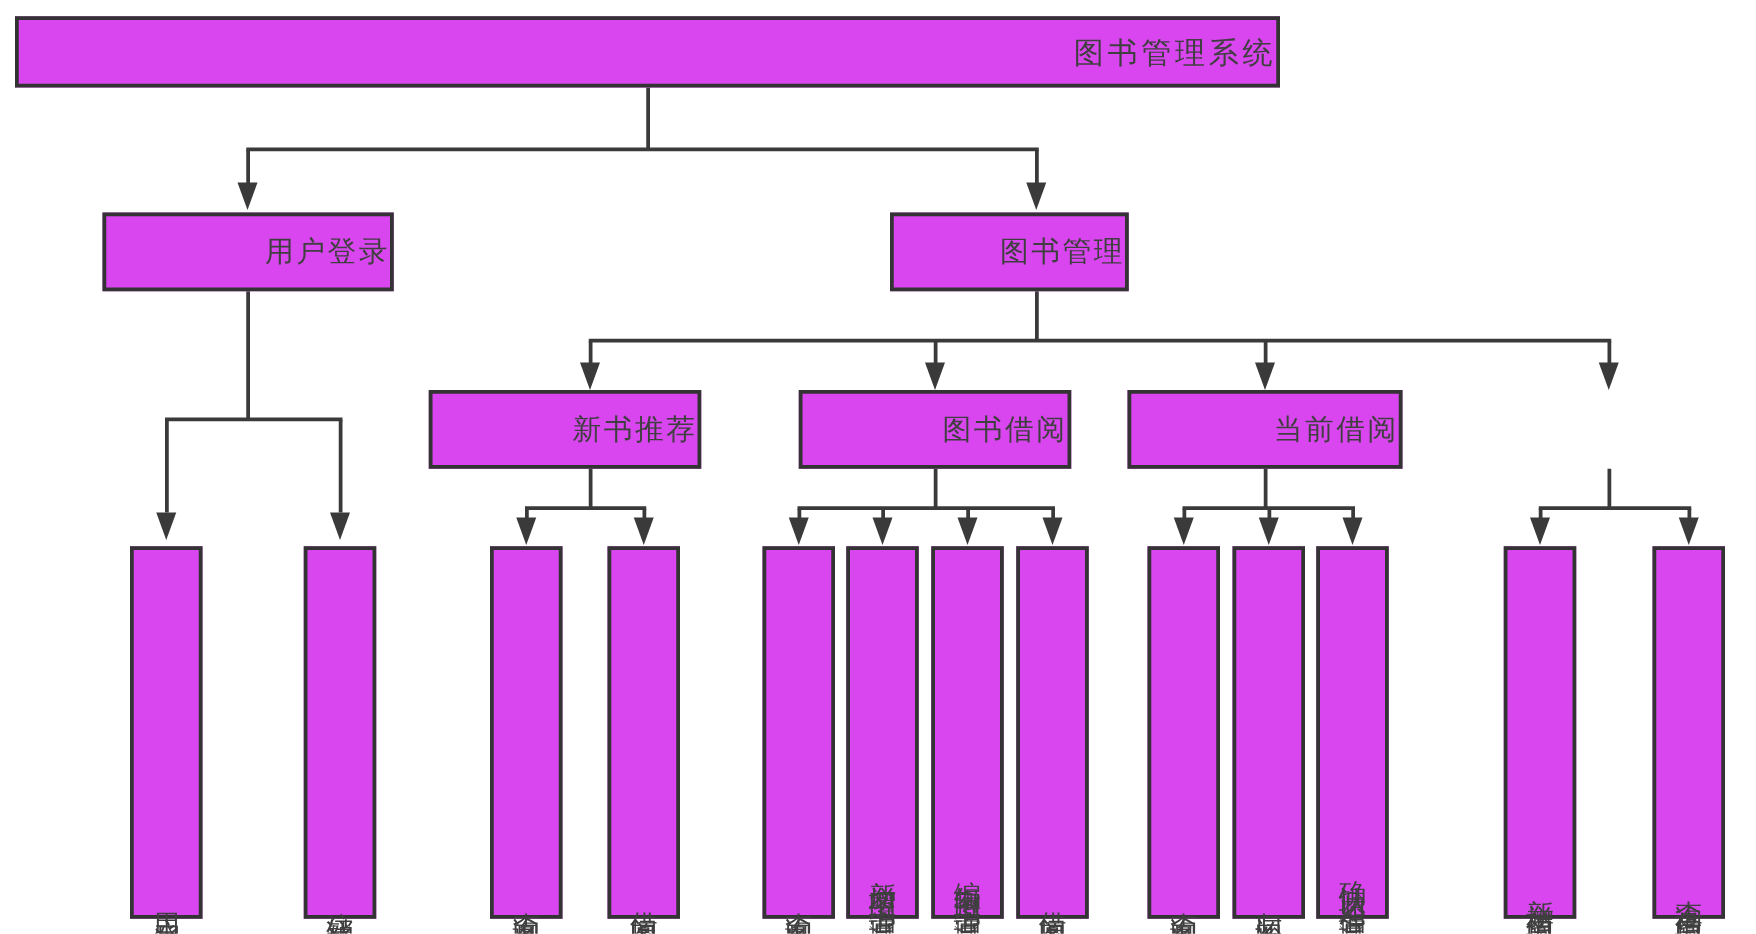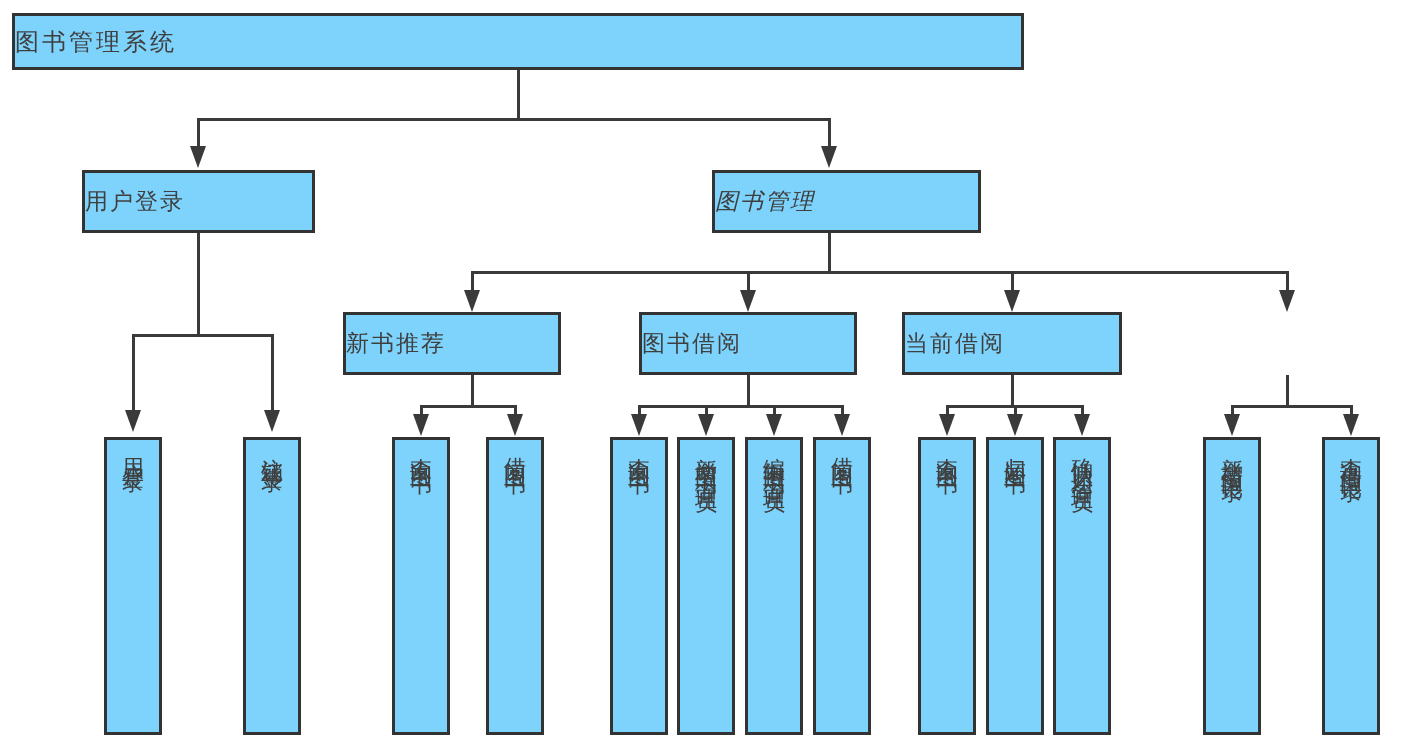--- a/index.html
+++ b/index.html
@@ -8,24 +8,24 @@
     width: 1405px;
     height: 747px;
     background: var(--background, #ffffff);
     font-family: "Liberation Sans", "DejaVu Sans", sans-serif;
     overflow: hidden;
   }
   .box {
     position: absolute;
     box-sizing: border-box;
     border: 3px solid var(--border, #333333);
-    background: #7dd3fc;
+    background: #d946ef;
     display: flex;
     align-items: center;
-    justify-content: flex-start;
+    justify-content: flex-end;
     color: var(--text, #3f3f3f);
     z-index: 2;
   }
   .hbox { font-size: 23px; letter-spacing: 2px; }
   .rootbox { font-size: 24px; letter-spacing: 3px; }
   .leaf {
     writing-mode: vertical-lr;
     text-orientation: upright;
     font-size: 22px;
     letter-spacing: 5px;
@@ -66,21 +66,21 @@
   <div class="lv" style="left:517px; top:70px; height:50px;"></div>
   <div class="lh" style="left:197px; top:118px; width:634px;"></div>
   <div class="lv" style="left:197px; top:120px; height:28px;"></div>
   <div class="arrow" style="left:190px; top:146px;"></div>
   <div class="lv" style="left:828px; top:120px; height:28px;"></div>
   <div class="arrow" style="left:821px; top:146px;"></div>
 
   <div class="box hbox" style="left:82px; top:170px; width:233px; height:63px;">
     <span>用户登录</span>
   </div>
-  <div class="box hbox" style="left:712px; top:170px; width:269px; height:63px;font-style:italic;">
+  <div class="box hbox" style="left:712px; top:170px; width:191px; height:63px;">
     <span>图书管理</span>
   </div>
 
   <div class="lv" style="left:197px; top:233px; height:103px;"></div>
   <div class="lh" style="left:132px; top:334px; width:142px;"></div>
   <div class="lv" style="left:132px; top:336px; height:74px;"></div>
   <div class="arrow" style="left:125px; top:410px;"></div>
   <div class="lv" style="left:271px; top:336px; height:74px;"></div>
   <div class="arrow" style="left:264px; top:410px;"></div>
 

